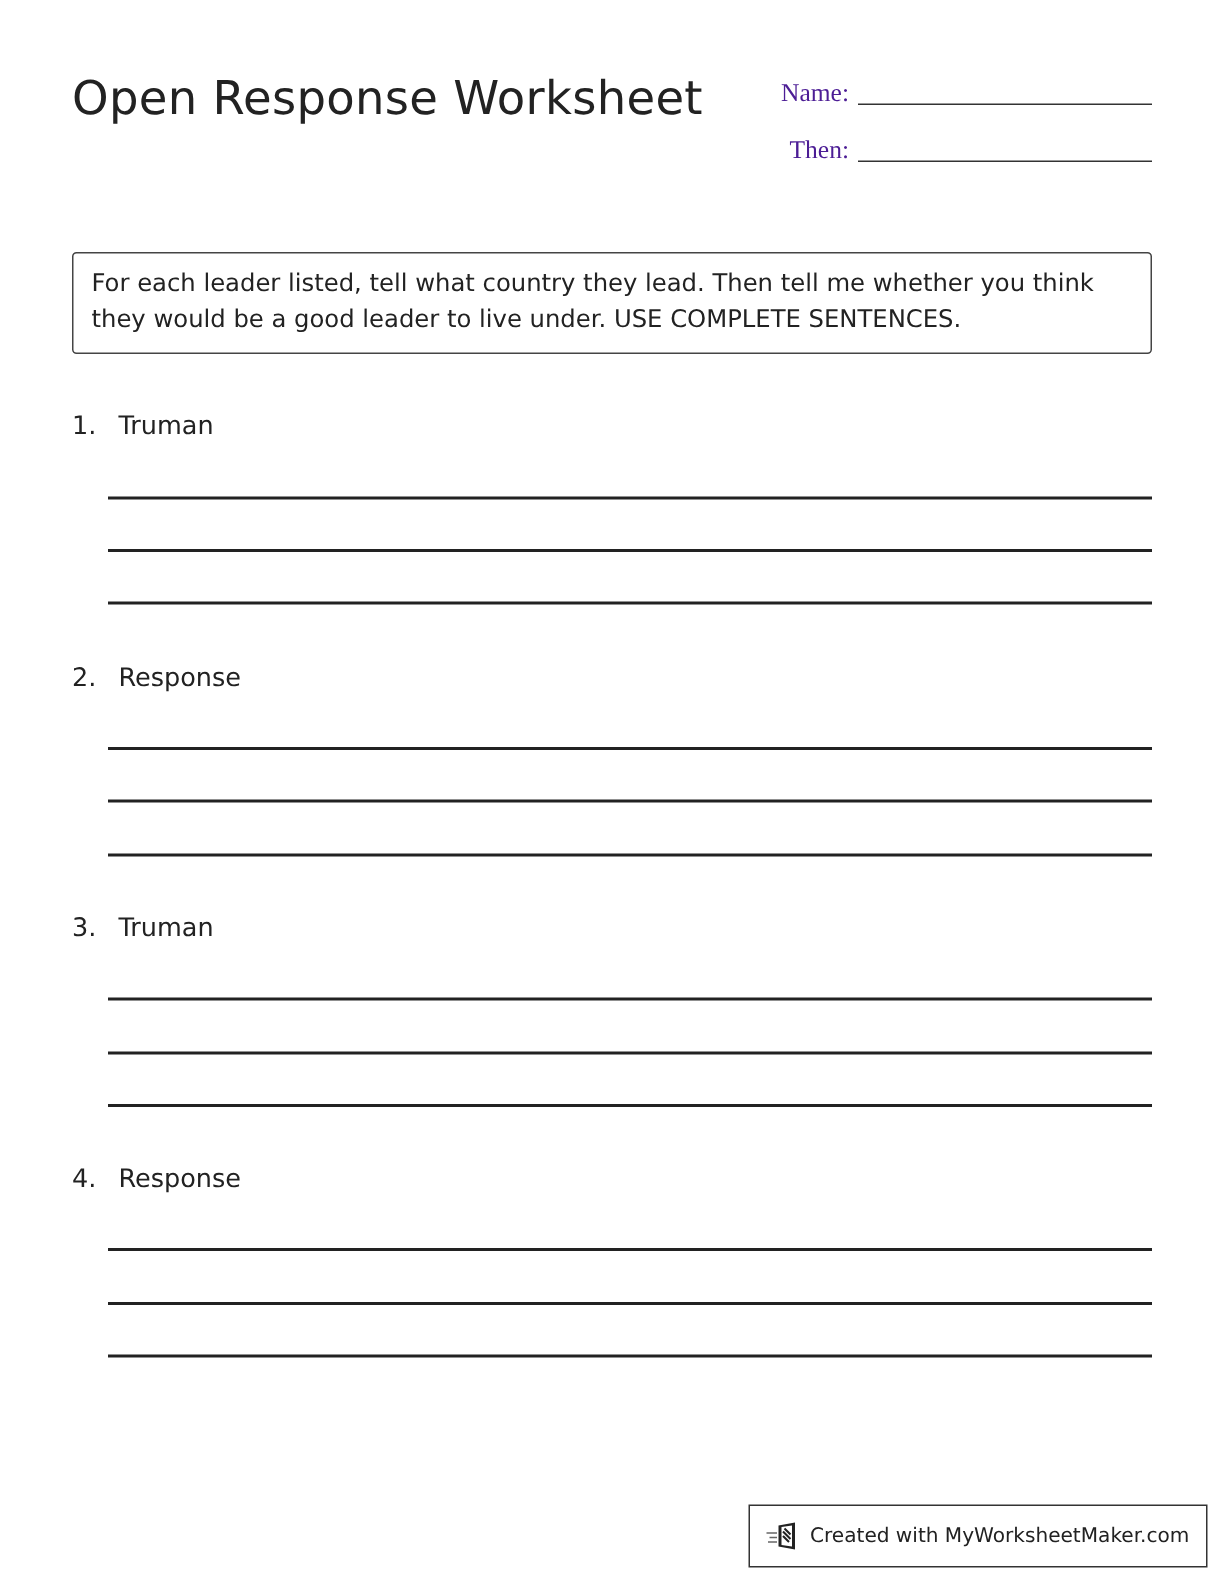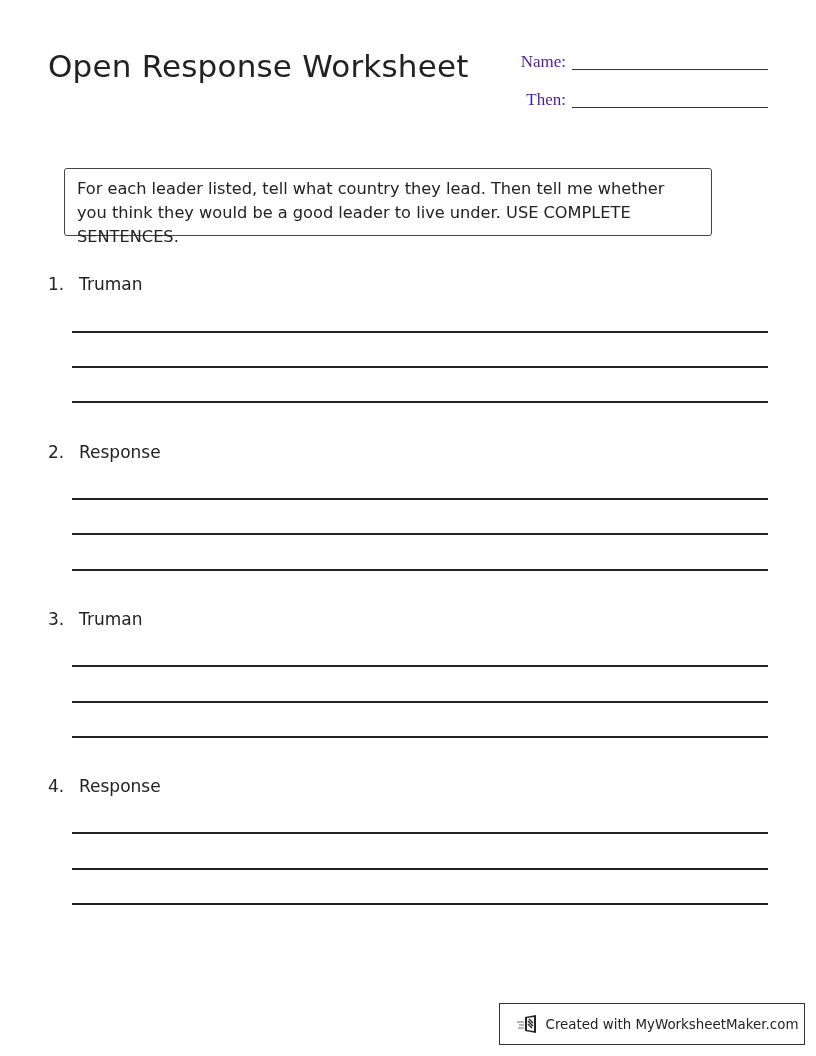--- a/index.html
+++ b/index.html
@@ -4,31 +4,31 @@
 <style>
   html, body { margin: 0; padding: 0; background: #ffffff; }
   body { width: 816px; height: 1056px; position: relative; overflow: hidden;
          font-family: "DejaVu Sans", sans-serif; color: #222; }
   .title { position: absolute; left: 48px; top: 48px; font-size: 31px; font-weight: normal;
            color: #222; letter-spacing: 0.2px; white-space: nowrap; }
   .field-row { position: absolute; left: 508px; width: 260px; display: flex; align-items: flex-end; }
   .field-label { font-family: "Liberation Serif", serif; font-size: 17px; color: #4c1d95;
                  width: 64px; text-align: right; padding-right: 6px; box-sizing: border-box; }
   .field-line { flex: 1; border-bottom: 1.5px solid #333; height: 1px; margin-bottom: 2px; }
-  .instructions { position: absolute; left: 64px; top: 168px; width: 648px; height: 68px;
+  .instructions { position: absolute; left: 48px; top: 168px; width: 720px; height: 68px;
                   box-sizing: border-box; border: 1.3px solid #444; border-radius: 3px;
                   padding: 8px 12px; font-size: 16.2px; line-height: 24px; color: #222; }
   .question { position: absolute; left: 48px; width: 720px; }
   .q-head { font-size: 17px; color: #222; display: flex; }
   .q-num { width: 31px; }
   .answer-line { position: absolute; left: 24px; width: 696px; height: 0;
                  border-top: 2.2px solid #222; }
   .footer { position: absolute; left: 499px; top: 1003px; width: 306px; height: 42px;
             box-sizing: border-box; border: 1.3px solid #333; display: flex; align-items: center;
-            padding-left: 10px; font-size: 13.4px; color: #222; justify-content: center; }
+            padding-left: 10px; font-size: 13.4px; color: #222; }
   .logo { width: 26px; height: 22px; margin-right: 4px; }
 </style>
 </head>
 <body>
 
 <div class="title">Open Response Worksheet</div>
 
 <div class="field-row" style="top:52px;">
   <span class="field-label">Name:</span>
   <span class="field-line"></span>

